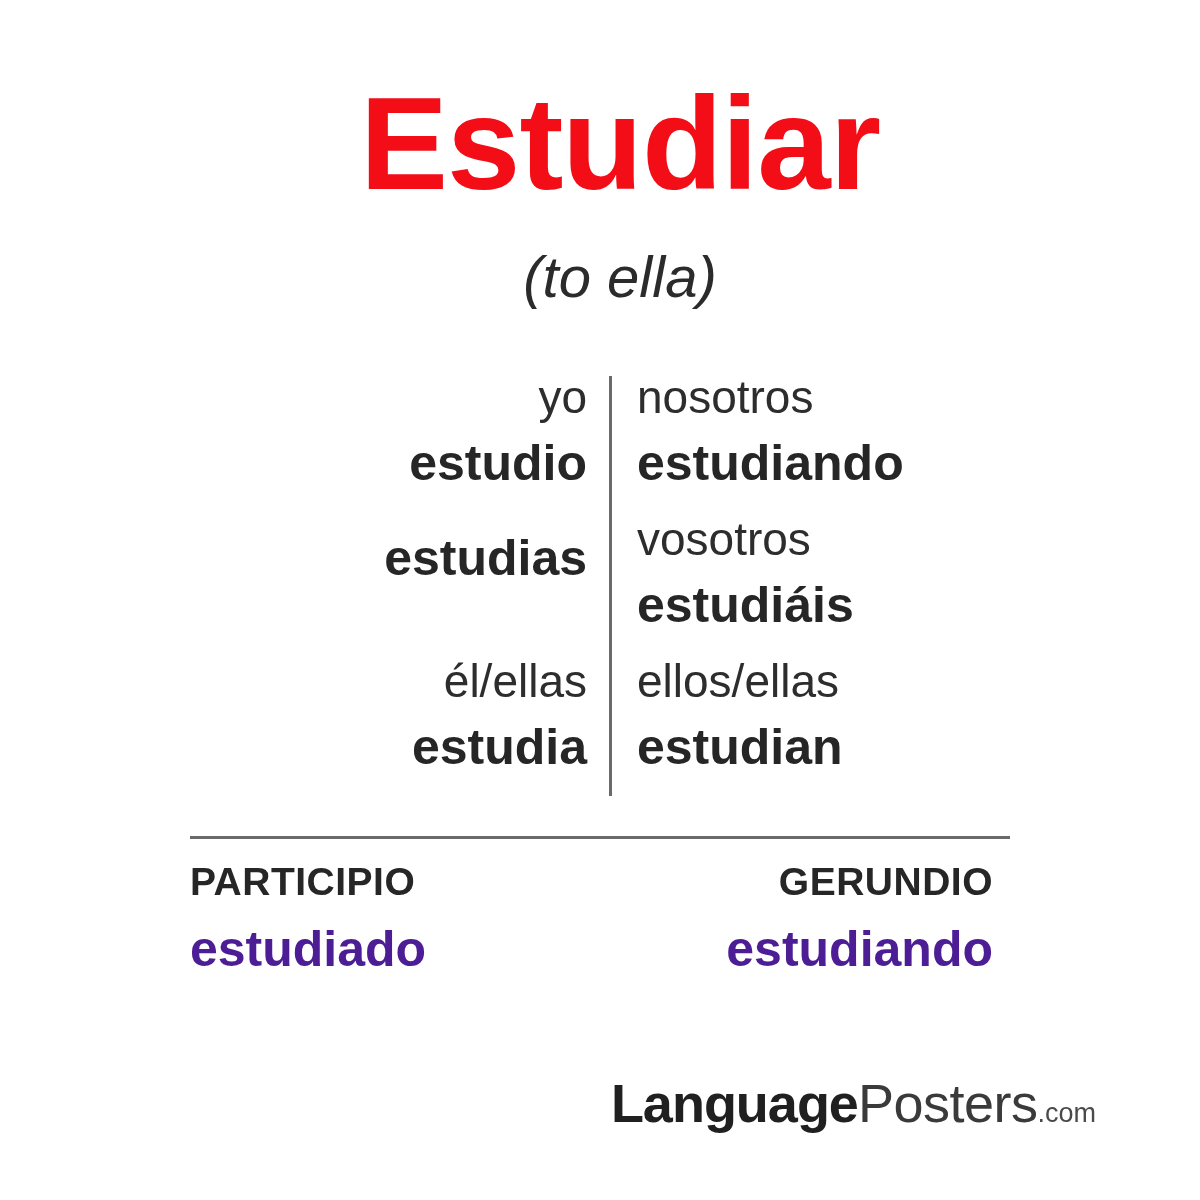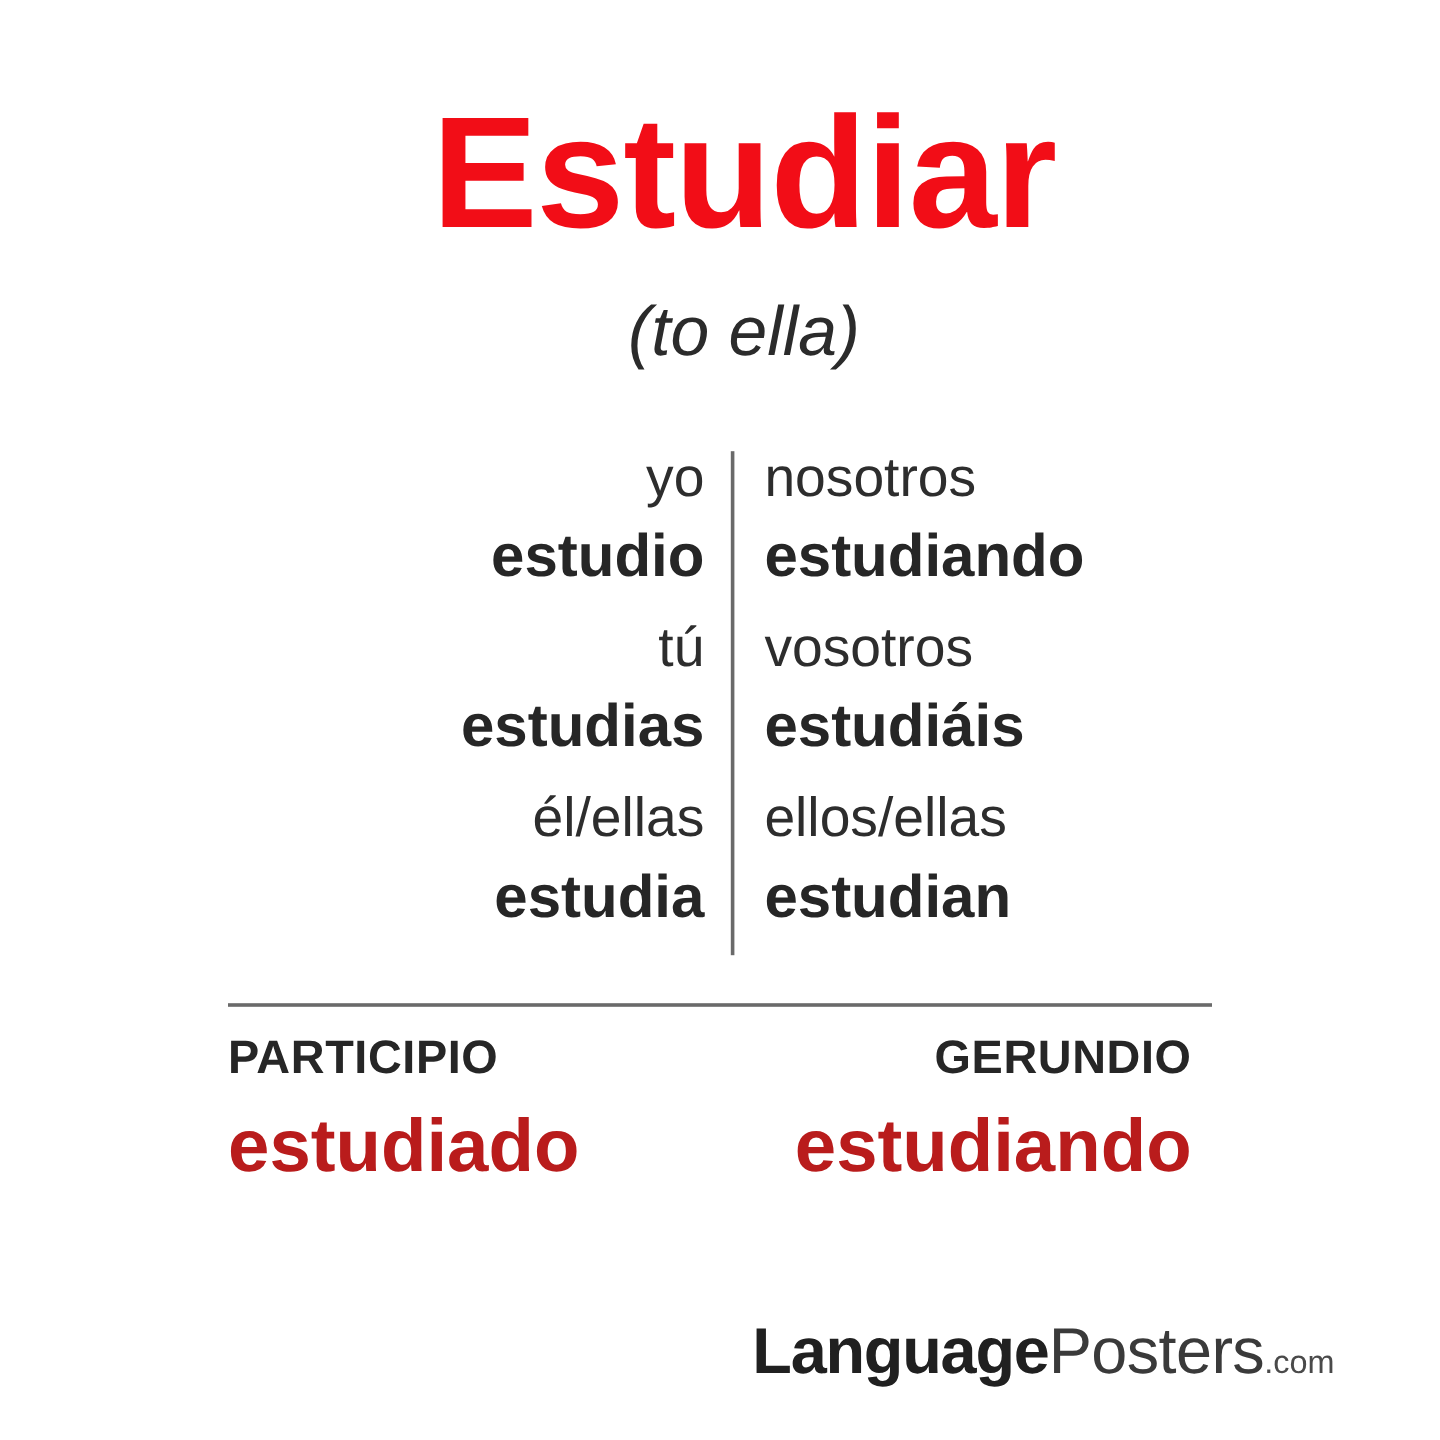--- a/index.html
+++ b/index.html
@@ -133,36 +133,35 @@
   .nf-label {
     font-size: 39px;
     font-weight: bold;
     letter-spacing: 0.5px;
     line-height: 1.0;
     color: #262626;
     white-space: nowrap;
   }
 
   .nf-form {
-    font-size: 62px;
+    font-size: 50px;
     font-weight: bold;
     line-height: 1.06;
-    color: #b91c1c;
+    color: #4c1d95;
     margin-top: 22px;
     white-space: nowrap;
   }
 
   
   .footer-logo {
     position: absolute;
     top: 1076px;
-    right: 88px;
-    line-height: 1.0;
-    white-space: nowrap;
-    margin-top: 23px;
+    right: 104px;
+    line-height: 1.0;
+    white-space: nowrap;
   }
 
   .logo-bold {
     font-size: 54px;
     font-weight: bold;
     letter-spacing: -1px;
     color: #202020;
   }
 
   .logo-light {
@@ -199,21 +198,20 @@
         <div class="form">estudio</div>
       </div>
       <div class="conj-cell right">
         <div class="pronoun">nosotros</div>
         <div class="form">estudiando</div>
       </div>
     </div>
 
     <div class="conj-row r1">
       <div class="conj-cell left">
-        <div class="pronoun">tú</div>
         <div class="form">estudias</div>
       </div>
       <div class="conj-cell right">
         <div class="pronoun">vosotros</div>
         <div class="form">estudiáis</div>
       </div>
     </div>
 
     <div class="conj-row r2">
       <div class="conj-cell left">

